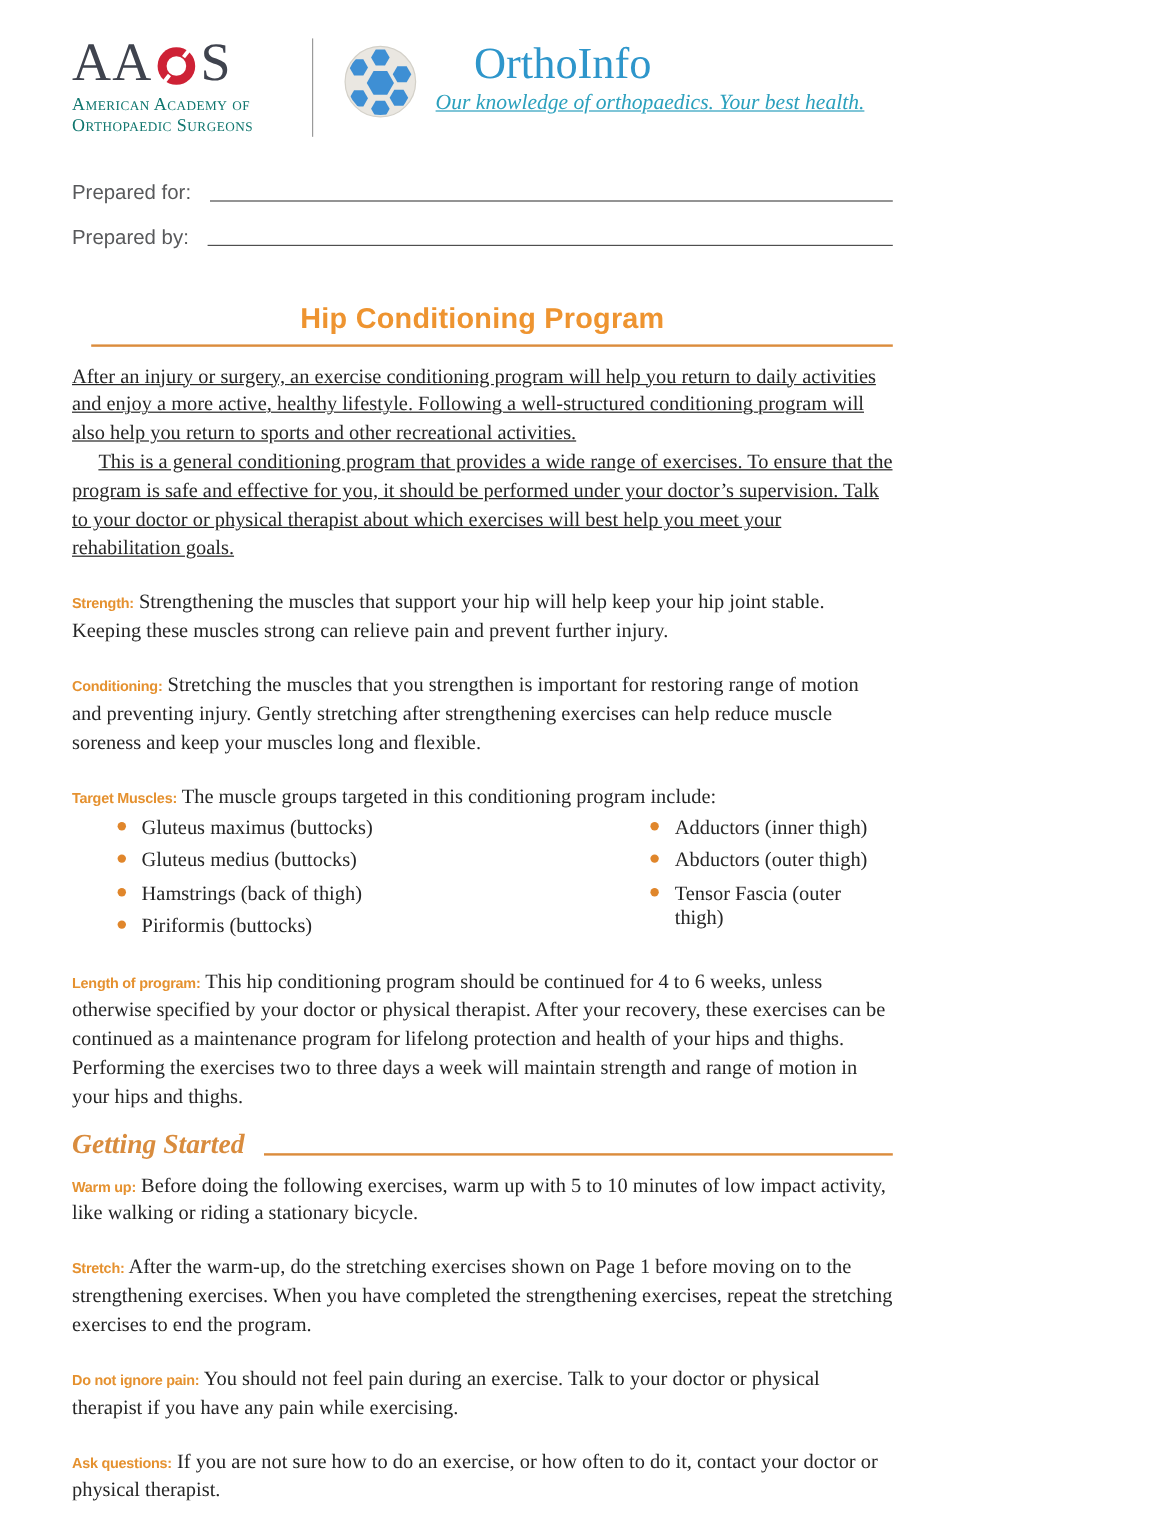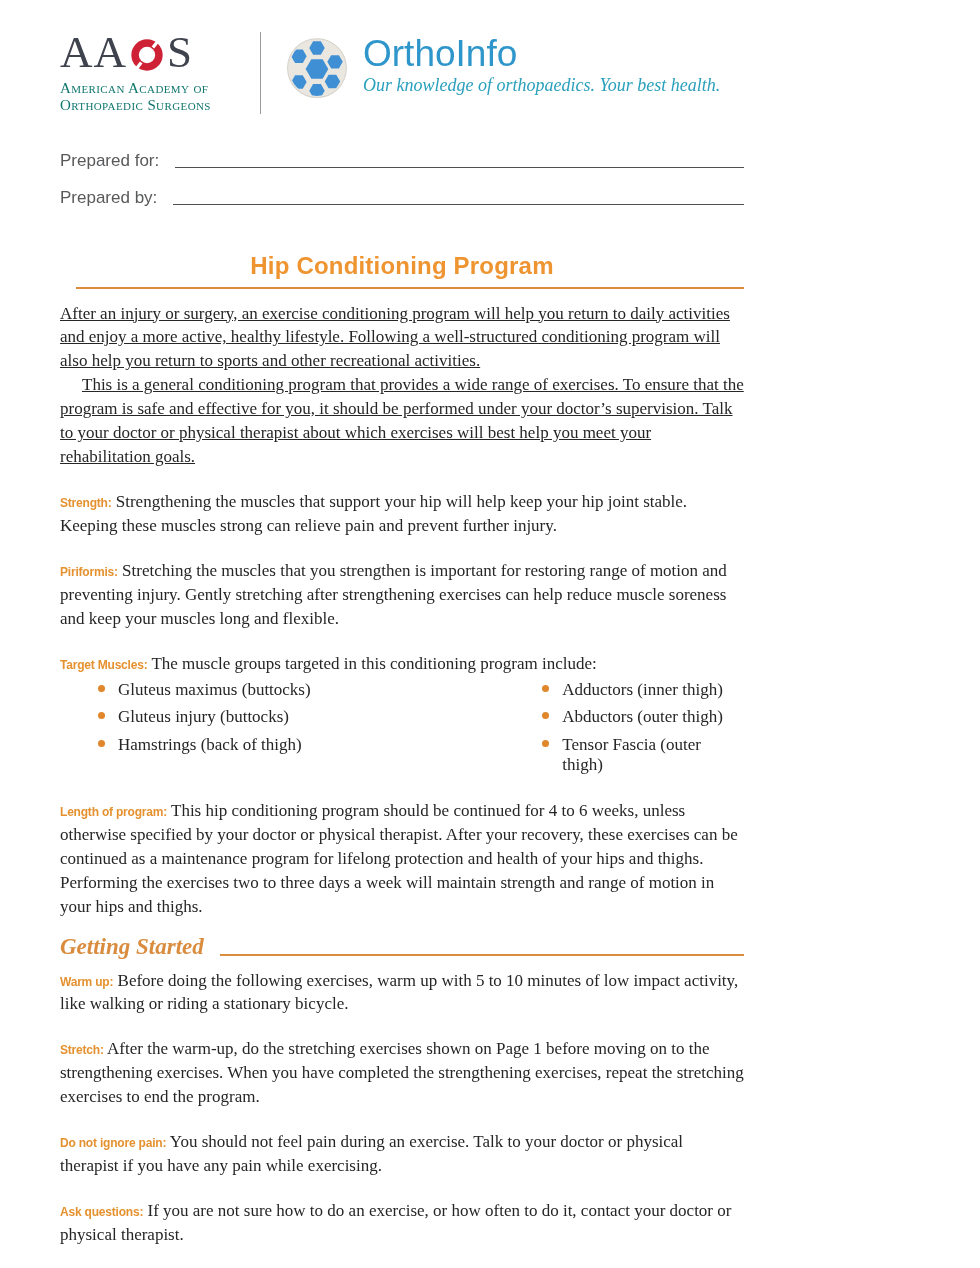--- a/index.html
+++ b/index.html
@@ -29,26 +29,26 @@
     margin-top: 5px;
     font-family: "Liberation Serif", serif;
     font-variant: small-caps;
     font-size: 15px; line-height: 1.15;
     color: #0f766e; letter-spacing: 0.4px;
   }
   .header-divider { width: 1px; height: 82px; background: #9a9a9a; margin: 2px 24px 0 22px; }
   .orthoinfo-block { display: flex; align-items: flex-start; padding-top: 4px; }
   .orthoinfo-text { margin-left: 12px; }
   .orthoinfo-name {
-    font-family: Liberation Sans, sans-serif;
-    font-size: 37px; line-height: 1.1; color: #2E96CB;
+    font-family: Liberation Serif, serif;
+    font-size: 37px; line-height: 1.1; color: #2E96CB; margin-left: 32px;
   }
   .orthoinfo-tagline {
     font-family: "Liberation Serif", serif;
-    font-style: italic; font-size: 18px; color: #2BA0BD; margin-top: 0px;
+    font-style: italic; font-size: 18px; color: #2BA0BD; margin-top: 0px; text-decoration: underline;
   }
 
   
   .prep-row { display: flex; align-items: flex-end; margin-bottom: 17px; }
   .prep-label {
     font-family: "Liberation Sans", sans-serif;
     font-size: 17px; color: #58595B;
   }
   .prep-line { flex: 1; border-bottom: 1.5px solid #4f4f4f; margin-left: 16px; margin-bottom: 3px; }
   .prepared { margin-bottom: 44px; }
@@ -176,42 +176,46 @@
     <p class="body-text">After an injury or surgery, an exercise conditioning program will help you return to daily activities and enjoy a more active, healthy lifestyle. Following a well-structured conditioning program will also help you return to sports and other recreational activities.</p>
     <p class="body-text indent">This is a general conditioning program that provides a wide range of exercises. To ensure that the program is safe and effective for you, it should be performed under your doctor’s supervision. Talk to your doctor or physical therapist about which exercises will best help you meet your rehabilitation goals.</p>
   </div>
 
   <p class="labeled">
     <span class="inline-label">Strength:</span>
     <span>Strengthening the muscles that support your hip will help keep your hip joint stable. Keeping these muscles strong can relieve pain and prevent further injury.</span>
   </p>
 
   <p class="labeled">
-    <span class="inline-label">Piriformis:</span>
+    <span class="inline-label">Conditioning:</span>
     <span>Stretching the muscles that you strengthen is important for restoring range of motion and preventing injury. Gently stretching after strengthening exercises can help reduce muscle soreness and keep your muscles long and flexible.</span>
   </p>
 
   <p class="labeled">
     <span class="inline-label">Target Muscles:</span>
     <span>The muscle groups targeted in this conditioning program include:</span>
   </p>
 
   <div class="muscle-columns">
     <ul class="muscle-col left">
         <li>
         <span class="bullet-dot"></span>
         <span>Gluteus maximus (buttocks)</span>
       </li>
         <li>
         <span class="bullet-dot"></span>
-        <span>Gluteus injury (buttocks)</span>
+        <span>Gluteus medius (buttocks)</span>
       </li>
         <li>
         <span class="bullet-dot"></span>
         <span>Hamstrings (back of thigh)</span>
+      </li>
+        <li>
+        <span class="bullet-dot"></span>
+        <span>Piriformis (buttocks)</span>
       </li>
       </ul>
     <ul class="muscle-col right">
         <li>
         <span class="bullet-dot"></span>
         <span>Adductors (inner thigh)</span>
       </li>
         <li>
         <span class="bullet-dot"></span>
         <span>Abductors (outer thigh)</span>

